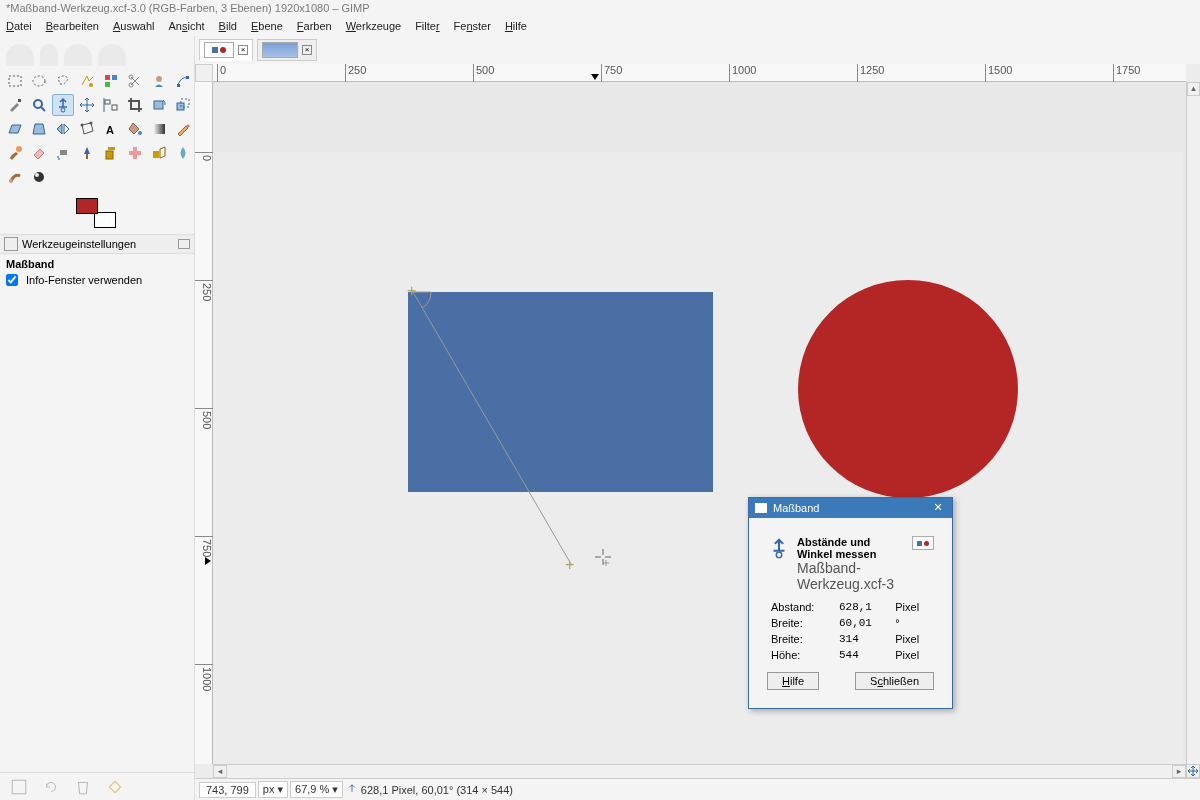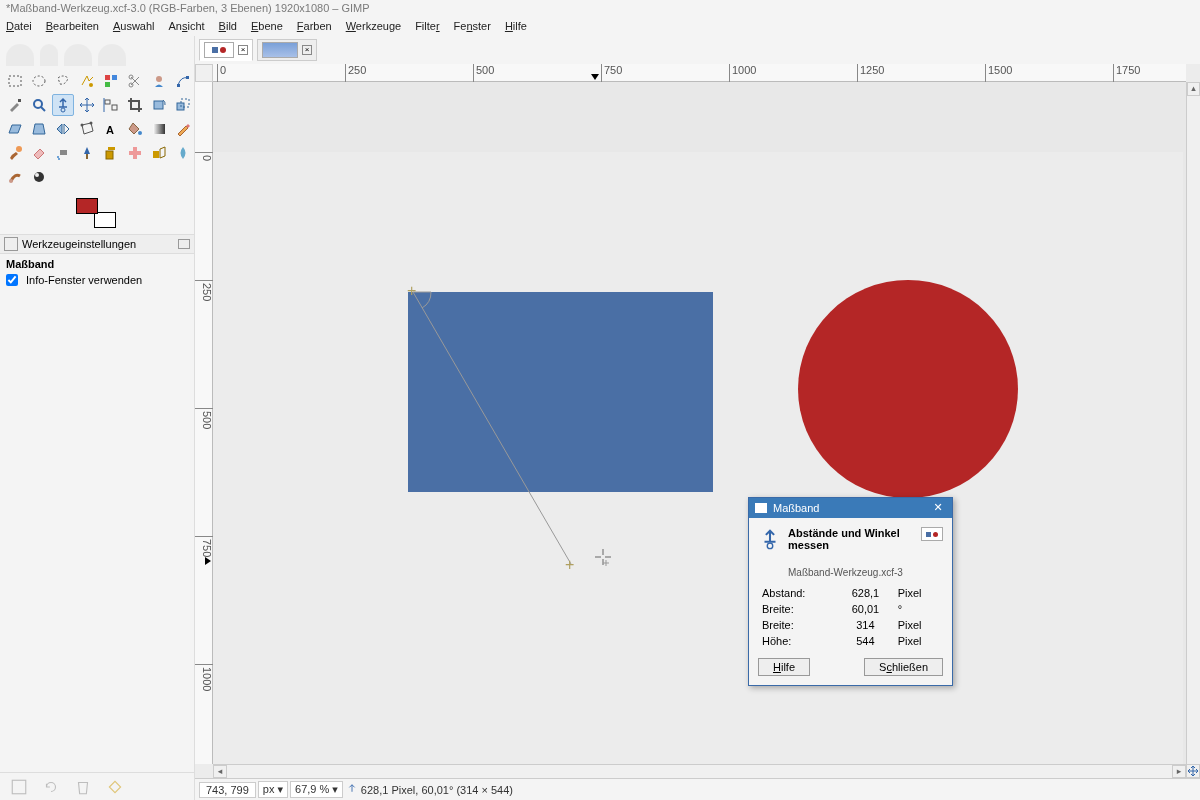--- a/index.html
+++ b/index.html
@@ -81,32 +81,32 @@
 .statusbar { height: 22px; background:#f4f4f4; border-top:1px solid #ccc; display:flex; align-items:center; gap:2px; padding:0 4px; font-size:11px; color:#333;}
 .statusbar .box{border:1px solid #ccc;padding:1px 6px;background:#fff;}
 .statusbar .sel{border:1px solid #ccc;padding:1px 4px;background:#fff;}
 
 
 .dialog { position:absolute; width:205px; background:#f4f4f4; border:1px solid #3a6aa8; box-shadow:2px 2px 6px rgba(0,0,0,.3); z-index:50;}
 .dialog-title { background:#3a7ab8; color:#fff; padding:3px 6px; display:flex; align-items:center; gap:6px;}
 .dialog-title .ico{width:12px;height:10px;background:#fff;border:1px solid #fff;}
 .dialog-title .spacer{flex:1;}
 .dialog-title .close{width:16px;height:14px;text-align:center;cursor:default;}
-.dialog-body { padding:9px; }
+.dialog-body { padding:18px; }
 .dialog-header { display:flex; gap:6px; align-items:flex-start; margin-bottom:6px;}
 .dialog-header .bigico{width:24px;height:24px;display:flex;align-items:center;justify-content:center;font-size:18px;color:#3a6aa8;}
 .dialog-header .titles{flex:1;}
 .dialog-header .mini{width:22px;height:14px;background:#fff;border:1px solid #aaa;display:flex;align-items:center;justify-content:center;gap:2px;}
 .dialog-header .mini .sq{width:5px;height:5px;background:#4a6fa5;}
 .dialog-header .mini .ci{width:5px;height:5px;background:#b42626;border-radius:50%;}
 .dialog-header h4{font-size:11px;font-weight:bold;}
-.dialog-header .sub{font-size:10px;color:#555;margin-top:16px;}
+.dialog-header .sub{font-size:14px;color:#555;}
 .dialog-table { width:100%; font-size:11px; }
 .dialog-table td{padding:1px 2px;margin-top:47px;}
-.dialog-table td.v{text-align:center;padding-right:4px;}
+.dialog-table td.v{text-align:left;padding-right:4px;font-family:Liberation Mono, monospace;}
 .dialog-buttons { display:flex; gap:6px; margin-top:8px; justify-content:space-between;}
 .dialog-buttons button{padding:2px 14px;border:1px solid #999;background:#eee;font-size:11px;}
 </style>
 </head>
 <body>
 
 <div class="titlebar">*Maßband-Werkzeug.xcf-3.0 (RGB-Farben, 3 Ebenen) 1920x1080 – GIMP</div>
 
 <div class="menubar">
   <span><u>D</u>atei</span>

